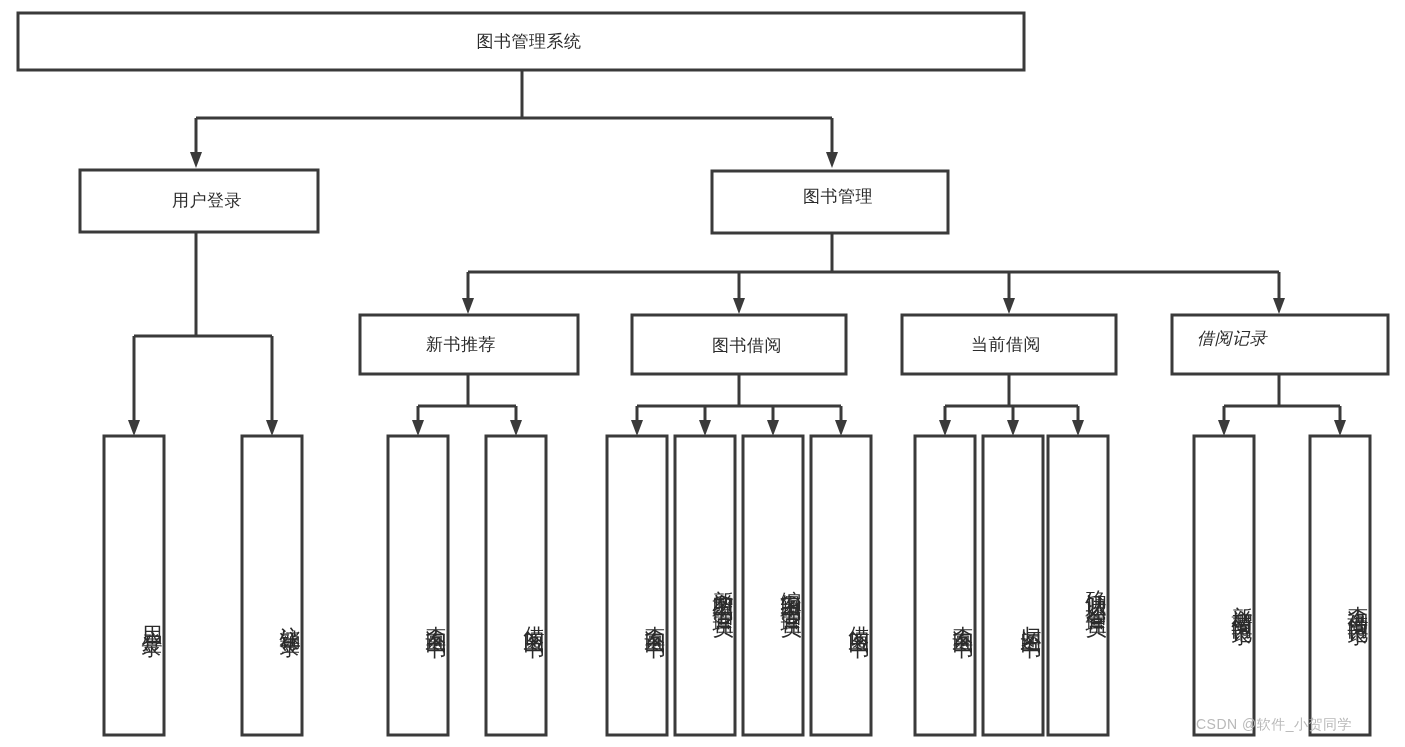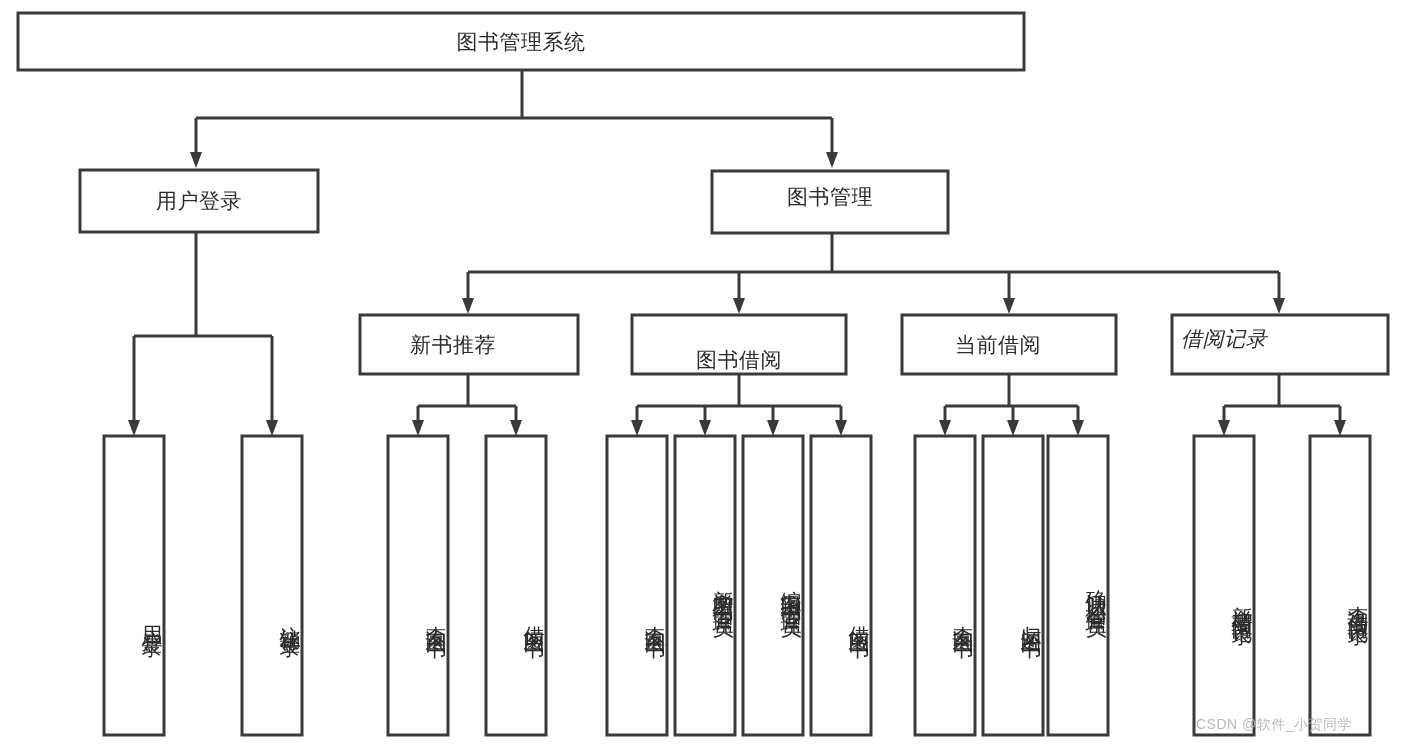--- a/index.html
+++ b/index.html
@@ -44,21 +44,22 @@
     display: flex;
     align-items: center;
     justify-content: center;
     color: #2b2b2b;
     line-height: 1.12;
     letter-spacing: 0.5px;
     pointer-events: none;
     -webkit-font-smoothing: antialiased;
   }
   .node-label.horizontal {
-    font-size: 21px;
+    font-size: 17px;
+    padding-left: 8px;
   }
   .node-label.vertical {
     writing-mode: vertical-rl;
     text-orientation: upright;
     font-size: 21px;
     letter-spacing: 4px;
     align-items: flex-start;
     justify-content: center;
     padding-top: 6px;
     box-sizing: border-box;
@@ -185,21 +186,21 @@
     <rect class="node-box" x="1194" y="436" width="60" height="299"></rect>
     <rect class="node-box" x="1310" y="436" width="60" height="299"></rect>
   </svg>
 
   <div class="node-label horizontal" style="left:18px; top:13px; width:1006px; height:57px;">图书管理系统</div>
 
   <div class="node-label horizontal" style="left:80px; top:170px; width:238px; height:62px;">用户登录</div>
   <div class="node-label horizontal" style="left:712px; top:171px; width:236px; height:52px;text-align:right;">图书管理</div>
 
   <div class="node-label horizontal" style="left:344px; top:315px; width:218px; height:59px;">新书推荐</div>
-  <div class="node-label horizontal" style="left:632px; top:330px; width:214px; height:59px;">图书借阅</div>
+  <div class="node-label horizontal" style="left:632px; top:316px; width:214px; height:59px;">图书借阅</div>
   <div class="node-label horizontal" style="left:902px; top:315px; width:192px; height:59px;">当前借阅</div>
   <div class="node-label horizontal" style="left:1116px; top:315px; width:216px; height:47px;font-style:italic;">借阅记录</div>
 
   <div class="node-label vertical" style="left:104px; top:492px; width:60px; height:243px;">用户登录</div>
   <div class="node-label vertical" style="left:242px; top:492px; width:60px; height:243px;">注销登录</div>
 
   <div class="node-label vertical" style="left:388px; top:492px; width:60px; height:243px;">查询图书</div>
   <div class="node-label vertical" style="left:486px; top:492px; width:60px; height:243px;">借阅图书</div>
 
   <div class="node-label vertical" style="left:607px; top:492px; width:60px; height:243px;">查询图书</div>

